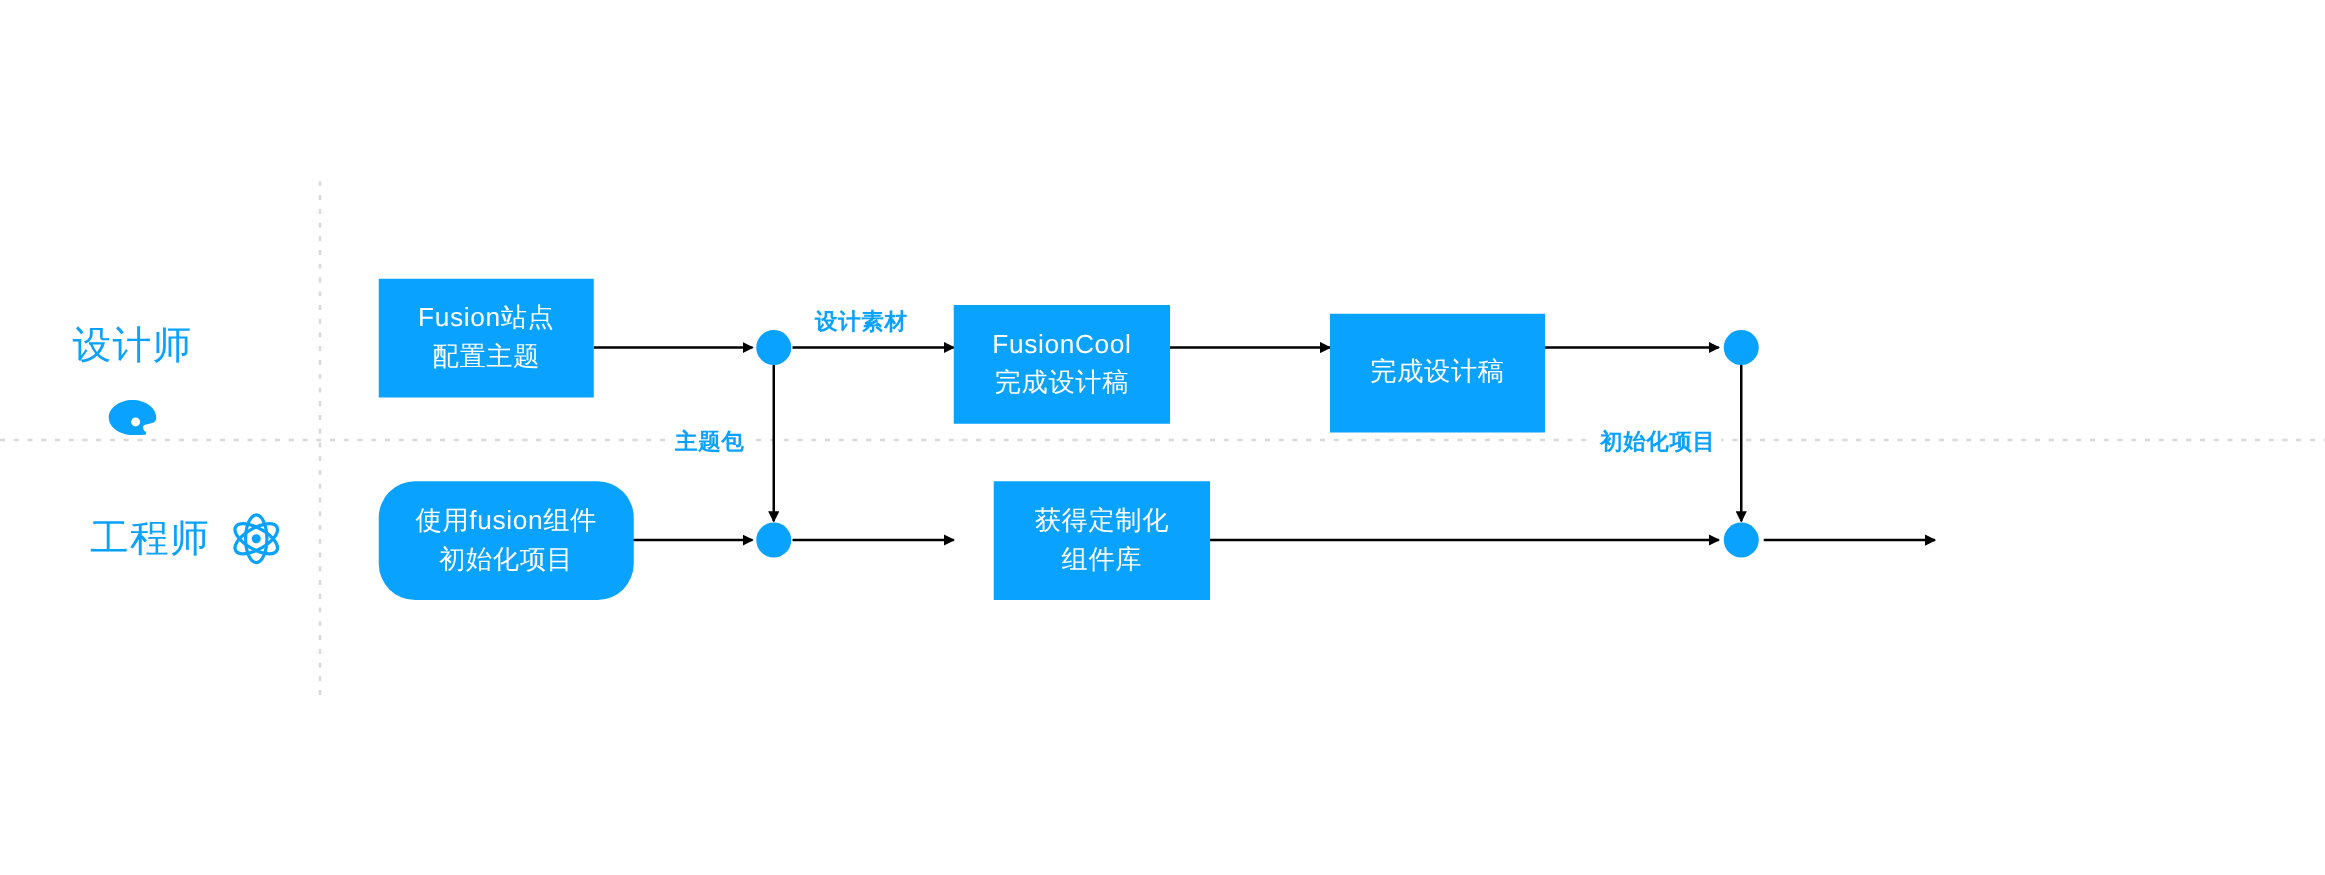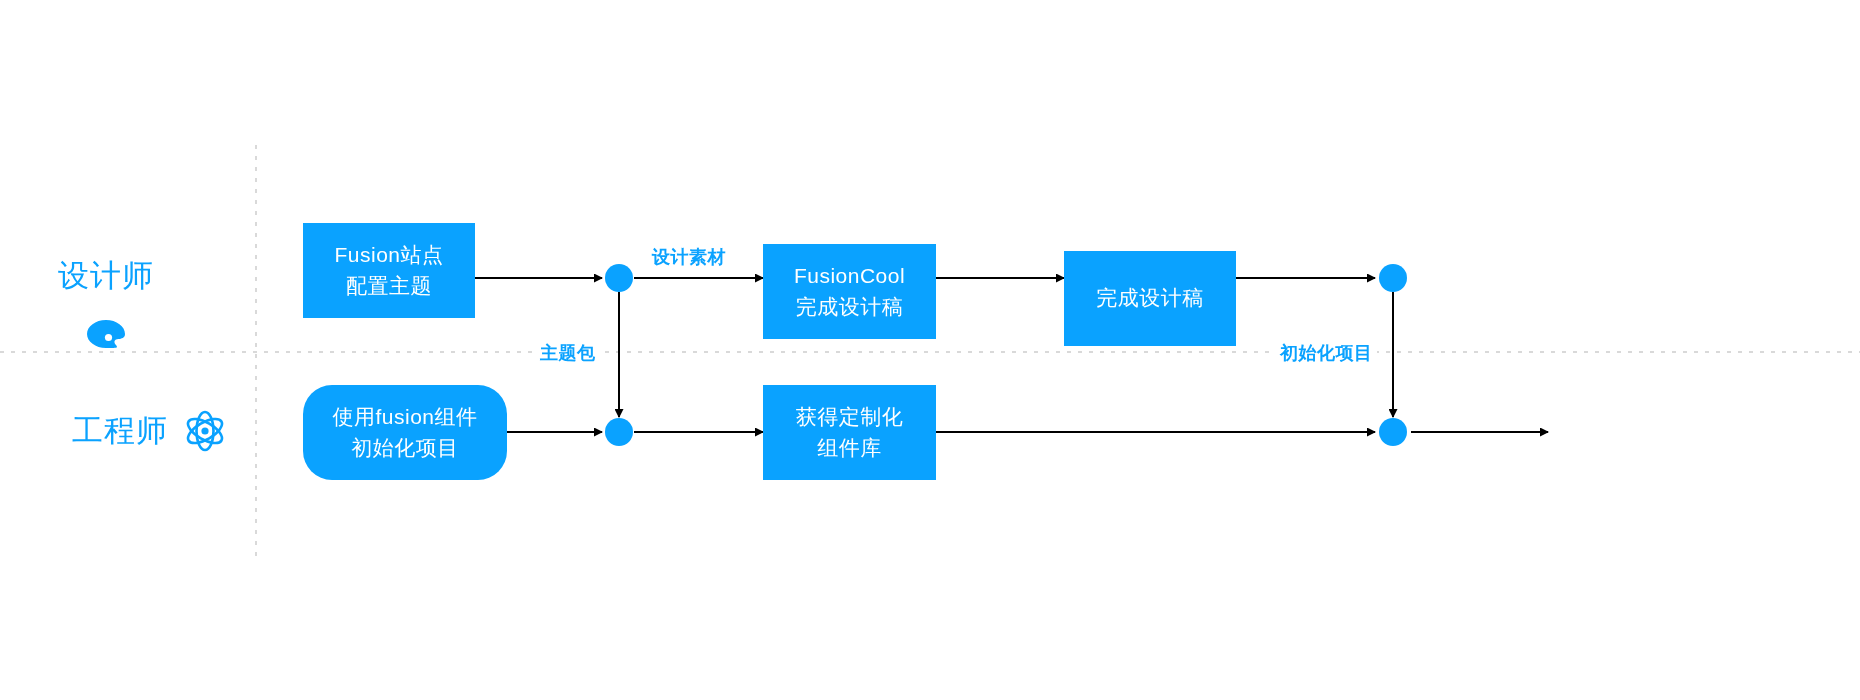--- a/index.html
+++ b/index.html
@@ -148,21 +148,21 @@
 
   <div class="node" style="left:1064px; top:223px; width:172px; height:95px;margin-top:28px;">
     <span>完成设计稿</span>
   </div>
 
   <div class="node" style="left:303px; top:385px; width:204px; height:95px;border-radius:29px;">
     <span>使用fusion组件</span>
     <span class="line2">初始化项目</span>
   </div>
 
-  <div class="node" style="left:763px; top:385px; width:173px; height:95px;">
+  <div class="node" style="left:795px; top:385px; width:173px; height:95px;">
     <span>获得定制化</span>
     <span class="line2">组件库</span>
   </div>
 
 
   <div class="junction" style="left:605px; top:264px;"></div>
   <div class="junction" style="left:1379px; top:264px;"></div>
   <div class="junction" style="left:605px; top:418px;"></div>
   <div class="junction" style="left:1379px; top:418px;"></div>
 

